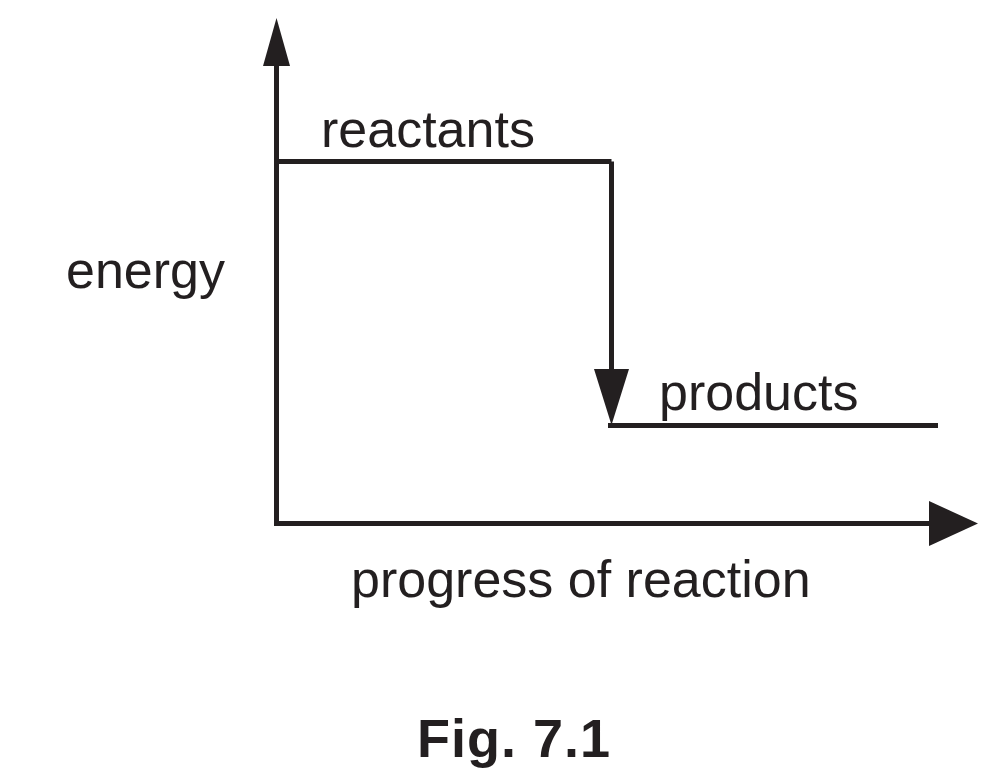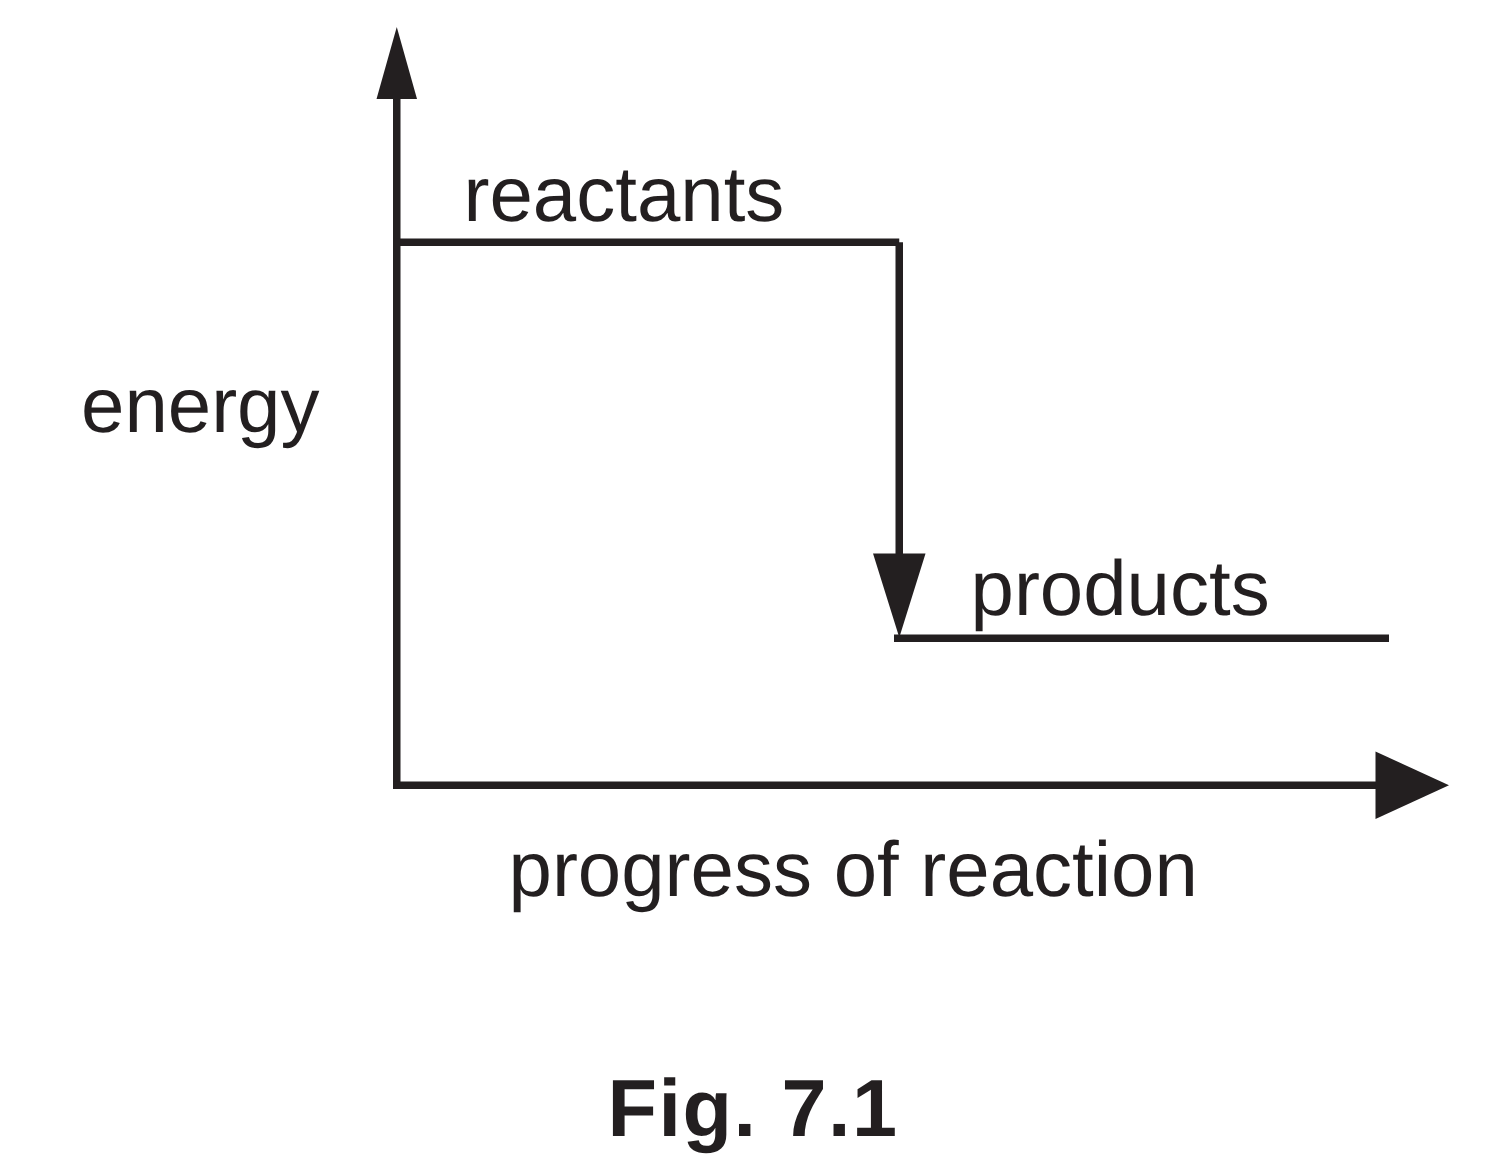--- a/index.html
+++ b/index.html
@@ -11,21 +11,21 @@
   body {
     width: 1004px;
     height: 781px;
     position: relative;
     overflow: hidden;
     font-family: "Liberation Sans", sans-serif;
     color: #231f20;
   }
   #figure-root {
     position: absolute;
-    left: 0;
+    left: 12px;
     top: 0;
     width: 961px;
     height: 781px;
   }
   svg.diagram {
     position: absolute;
     left: 0;
     top: 0;
     width: 1004px;
     height: 781px;

